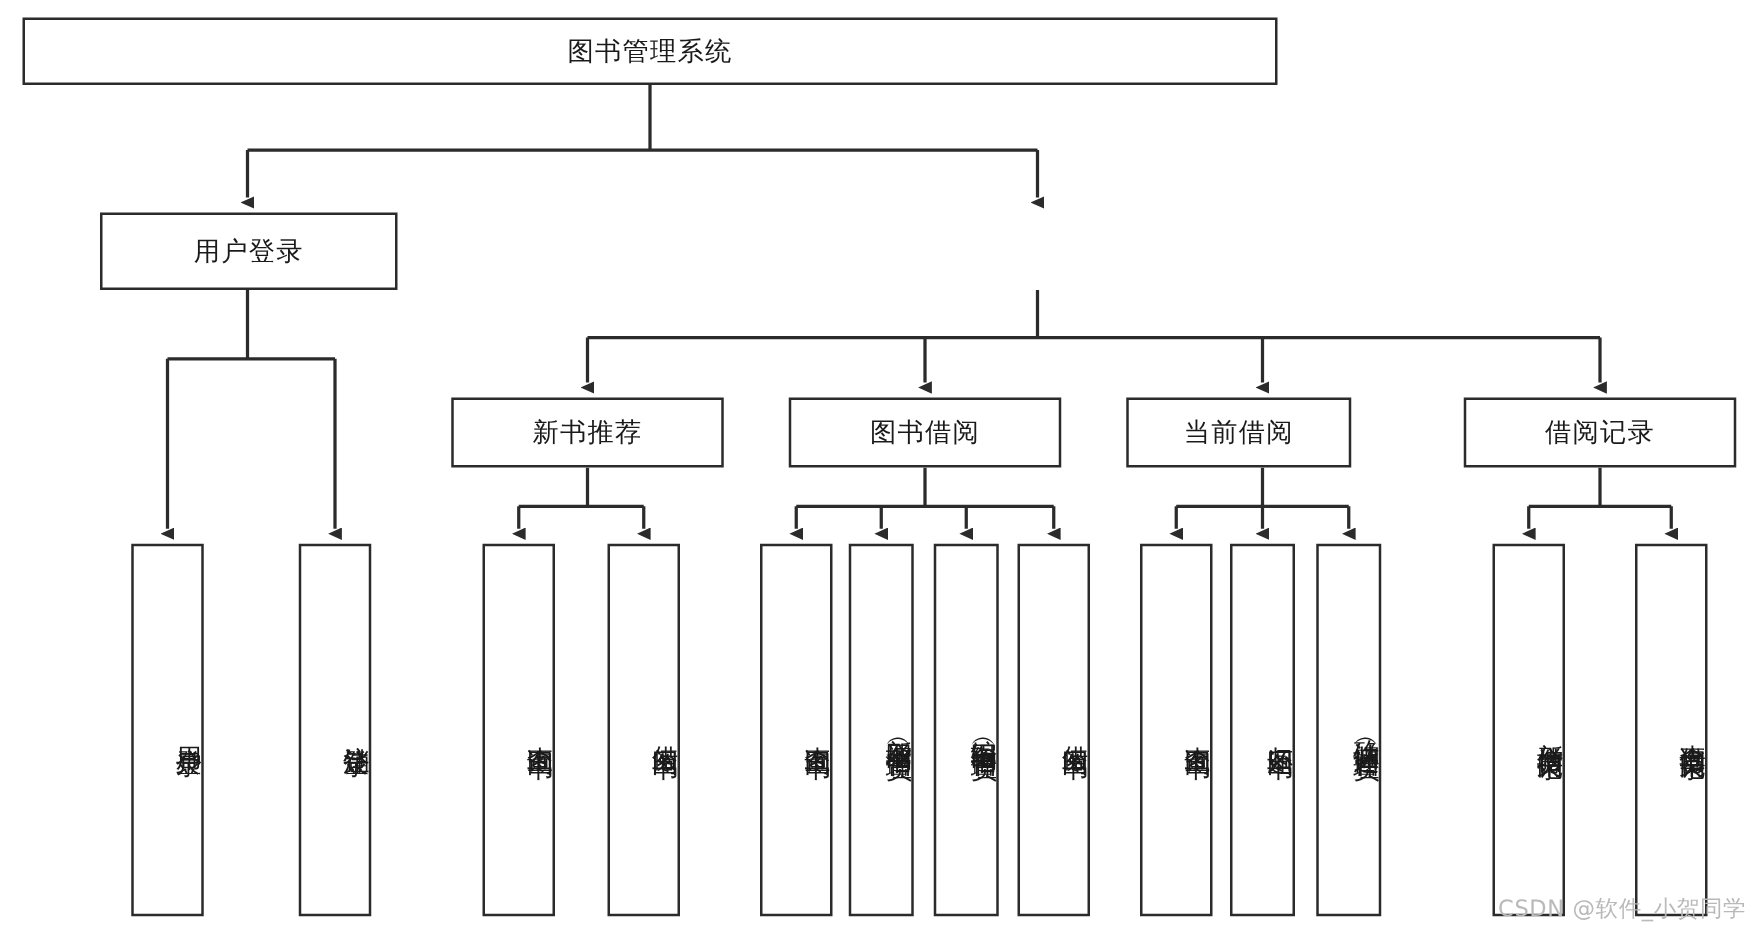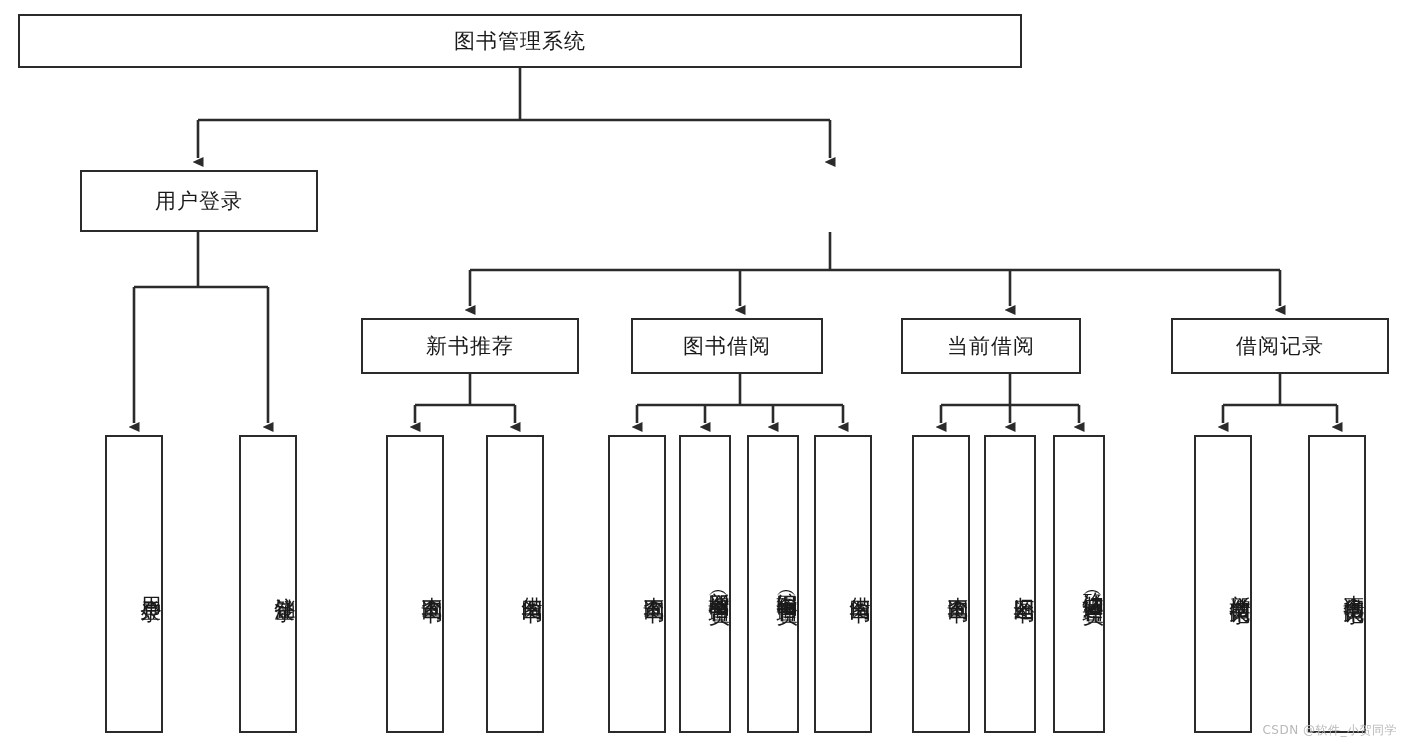--- a/index.html
+++ b/index.html
@@ -50,21 +50,21 @@
   }
   .node.v .vtext {
     writing-mode: vertical-rl;
     text-orientation: upright;
     display: block;
   }
   .watermark {
     position: absolute;
     right: 8px;
     bottom: 8px;
-    font-size: 12px;
+    font-size: 18px;
     color: #b9b9b9;
     letter-spacing: 0.5px;
     white-space: nowrap;
   }
 </style>
 </head>
 <body>
 
 <div id="canvas">
 
@@ -122,21 +122,21 @@
     <span>图书管理系统</span>
   </div>
 
   <div class="node h" style="left:80px; top:170px; width:238px; height:62px;">
     <span>用户登录</span>
   </div>
 
   <div class="node h" style="left:361px; top:318px; width:218px; height:56px;">
     <span>新书推荐</span>
   </div>
-  <div class="node h" style="left:631px; top:318px; width:192px; height:56px;">
+  <div class="node h" style="left:631px; top:318px; width:218px; height:56px;">
     <span>图书借阅</span>
   </div>
   <div class="node h" style="left:901px; top:318px; width:180px; height:56px;">
     <span>当前借阅</span>
   </div>
   <div class="node h" style="left:1171px; top:318px; width:218px; height:56px;">
     <span>借阅记录</span>
   </div>
 
   <div class="node v" style="left:105px; top:435px; width:58px; height:298px;">

